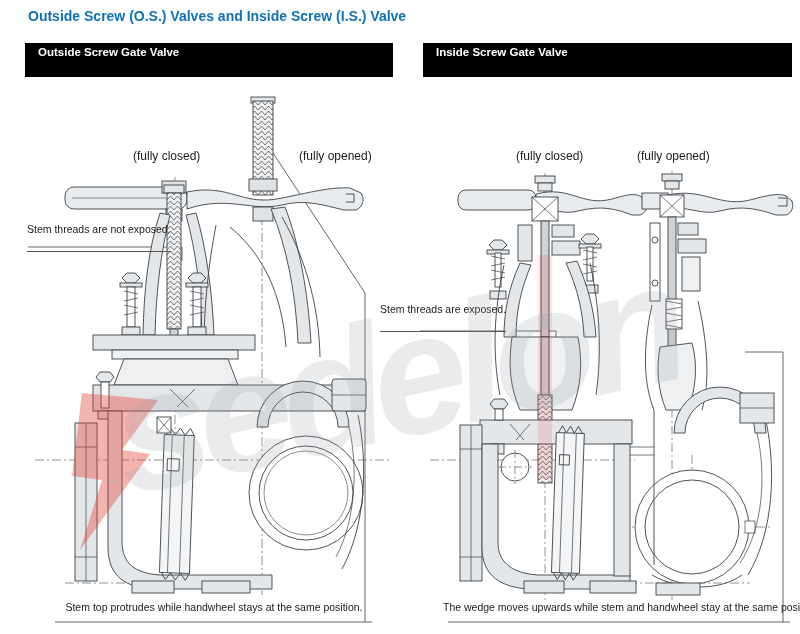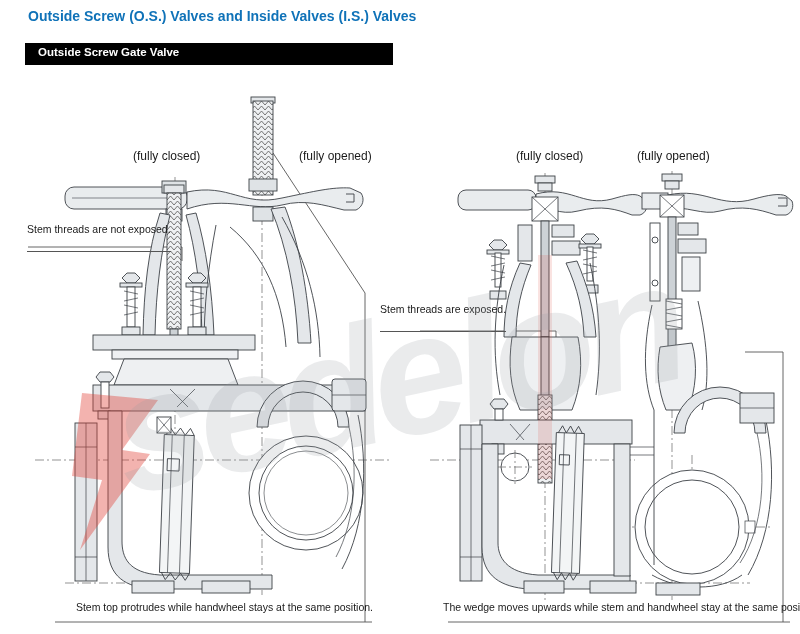--- a/index.html
+++ b/index.html
@@ -1,45 +1,48 @@
 <!DOCTYPE html>
 <html><head>
 <meta charset="utf-8">
 <style>
   html,body{margin:0;padding:0;background:#fff;}
   .page{position:relative;width:800px;height:634px;background:#ffffff;overflow:hidden;
         font-family:"Liberation Sans",sans-serif;}
   .title{position:absolute;left:28px;top:8px;font-size:14px;font-weight:bold;color:#0f72b8;}
-  .bar{position:absolute;top:43px;height:22px;background:#000;color:#fff;
+  .bar{position:absolute;top:43px;height:34px;background:#000;color:#fff;
        font-size:11.5px;font-weight:bold;line-height:18px;padding-left:13px;box-sizing:border-box;}
   .bar-left{left:25px;width:368px;}
   .bar-right{left:423px;width:369px;}
   .poslabel{position:absolute;font-size:12px;color:#1a1a1a;white-space:nowrap;}
   .note{position:absolute;font-size:10.5px;color:#1a1a1a;white-space:nowrap;
         border-bottom:1px solid #555;padding-bottom:16px;}
-  .caption{position:absolute;top:601px;font-size:10.5px;color:#1a1a1a;text-align:right;white-space:nowrap;}
+  .caption{position:absolute;top:601px;font-size:10.5px;color:#1a1a1a;text-align:center;white-space:nowrap;}
   .cap-left{left:55px;width:318px;}
   .cap-right{left:443px;width:345px;}
   .drawing{position:absolute;top:95px;width:380px;height:535px;}
   .draw-left{left:20px;}
   .draw-right{left:420px;}
   .wm-text{position:absolute;left:115px;top:340px;font-size:170px;font-weight:bold;font-style:italic;
            letter-spacing:-10px;color:rgba(150,155,160,0.20);white-space:nowrap;
            transform:rotate(-12deg);transform-origin:0 50%;pointer-events:none;z-index:5;}
   .wm-logo{position:absolute;left:62px;top:388px;z-index:4;pointer-events:none;}
 </style>
 </head>
 <body>
 
 <div class="page">
 
-  <div class="title">Outside Screw (O.S.) Valves and Inside Valves (I.S.) Valves</div>
+  <div class="title">Outside Screw (O.S.) Valves and Inside Screw (I.S.) Valve</div>
 
   <div class="bar bar-left">
     <span>Outside Screw Gate Valve</span>
+  </div>
+  <div class="bar bar-right">
+    <span>Inside Screw Gate Valve</span>
   </div>
 
   <svg class="drawing draw-left" viewBox="0 0 380 535">
     <defs>
       <pattern id="thrA" width="7" height="5" patternUnits="userSpaceOnUse">
         <rect width="7" height="5" fill="#eef0f2"></rect>
         <path d="M0,5 L3.5,1 L7,5" stroke="#555" stroke-width="0.8" fill="none"></path>
       </pattern>
     </defs>
     <g stroke="#3c4146" stroke-width="0.9" fill="none">

